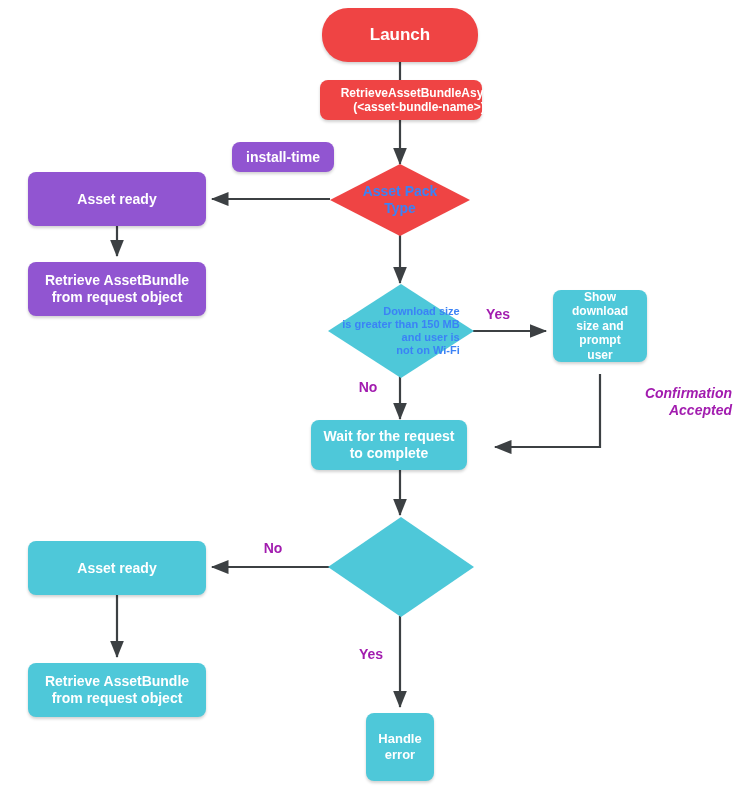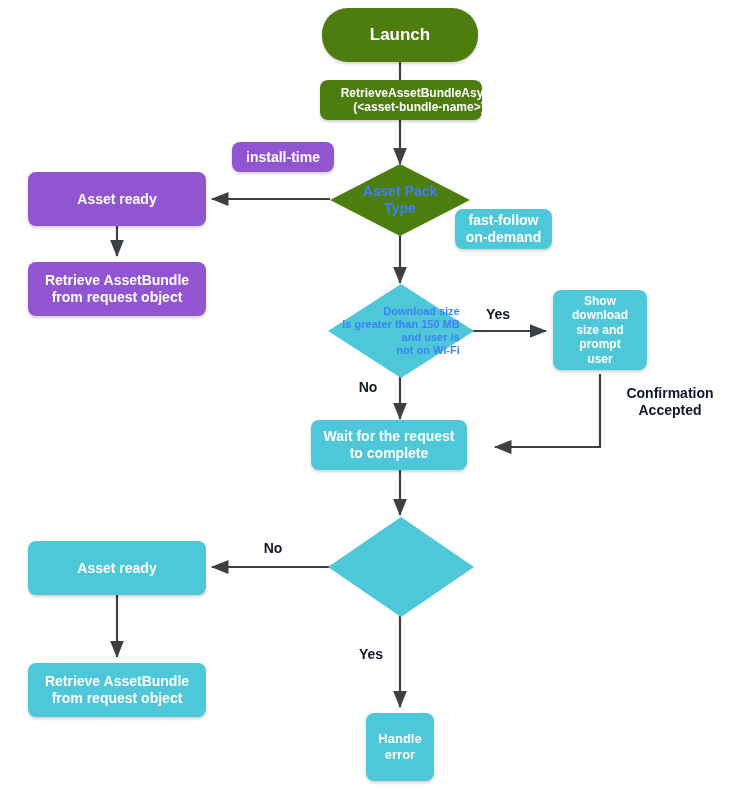--- a/index.html
+++ b/index.html
@@ -36,21 +36,21 @@
     text-align: center;
     color: #ffffff;
     font-weight: bold;
     line-height: 1.2;
     white-space: pre-line;
     box-shadow: 0 2px 3px rgba(0,0,0,0.18);
   }
   .rounded-rect { border-radius: 8px; }
   .stadium { border-radius: 26px; }
   .pill { border-radius: 8px; }
-  .gray { background: #4d7c0f; text-align: center; }
+  .gray { background: #ef4444; text-align: center; }
   .purple { background: #9155d1; }
   .cyan { background: #4ec8d9; }
 
   .diamond-wrap {
     position: absolute;
     display: flex;
     align-items: center;
     justify-content: center;
   }
   .diamond-shape {
@@ -65,21 +65,21 @@
     position: relative;
     z-index: 2;
     color: #3b82f6;
     font-weight: bold;
     text-align: center;
     line-height: 1.2;
     white-space: pre-line;
   }
   .edge-label {
     position: absolute;
-    color: #0f172a;
+    color: #a21caf;
     font-weight: bold;
     font-size: 14px;
     line-height: 1.2;
     text-align: center;
     white-space: pre-line;
   }
 </style>
 </head>
 <body>
 
@@ -125,47 +125,45 @@
 (&lt;asset-bundle-name&gt;)</div>
 
   <div class="node pill purple" style="left:232px; top:142px; width:102px; height:30px; font-size:14px;">install-time</div>
 
   <div class="diamond-wrap" style="left:330px; top:164px; width:140px; height:72px;">
     <div class="diamond-shape gray"></div>
     <div class="diamond-label" style="font-size:14px;">Asset Pack
 Type</div>
   </div>
 
-  <div class="node pill cyan" style="left:455px; top:209px; width:97px; height:40px; font-size:14px;">fast-follow
-on-demand</div>
 
   <div class="node rounded-rect purple" style="left:28px; top:172px; width:178px; height:54px; font-size:14px;">Asset ready</div>
 
   <div class="node rounded-rect purple" style="left:28px; top:262px; width:178px; height:54px; font-size:14px;">Retrieve AssetBundle
 from request object</div>
 
   <div class="diamond-wrap" style="left:328px; top:284px; width:146px; height:94px;">
     <div class="diamond-shape cyan"></div>
     <div class="diamond-label" style="font-size:11px;text-align:right;">Download size
 is greater than 150 MB
 and user is
 not on Wi-Fi</div>
   </div>
 
   <div class="edge-label" style="left:478px; top:306px; width:40px;">Yes</div>
 
   <div class="edge-label" style="left:353px; top:379px; width:30px;">No</div>
 
-  <div class="node rounded-rect cyan" style="left:553px; top:290px; width:94px; height:80px; font-size:12px;">Show
+  <div class="node rounded-rect cyan" style="left:553px; top:290px; width:94px; height:72px; font-size:12px;">Show
 download
 size and
 prompt
 user</div>
 
-  <div class="edge-label" style="left:608px; top:385px; width:124px; text-align:center;">Confirmation
+  <div class="edge-label" style="left:608px; top:385px; width:124px; text-align:right;font-style:italic;">Confirmation
 Accepted</div>
 
   <div class="node rounded-rect cyan" style="left:311px; top:420px; width:156px; height:50px; font-size:14px;">Wait for the request
 to complete</div>
 
   <div class="diamond-wrap" style="left:328px; top:517px; width:146px; height:100px;">
     <div class="diamond-shape cyan"></div>
   </div>
 
   <div class="edge-label" style="left:255px; top:540px; width:36px;">No</div>

